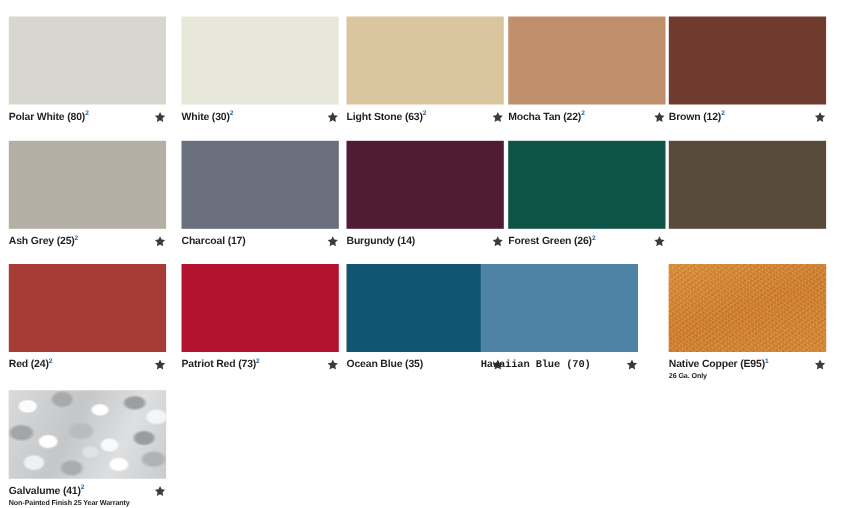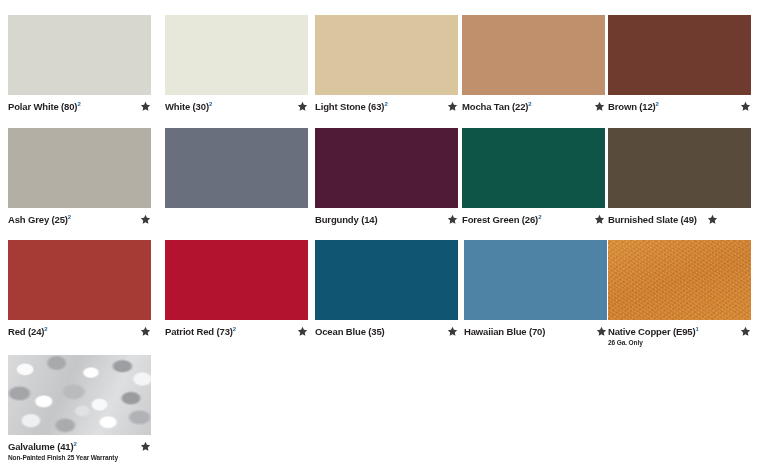--- a/index.html
+++ b/index.html
@@ -174,20 +174,28 @@
         <span class="caption-text">Ash Grey (25)<sup>2</sup></span>
         <span class="star-icon">
           <svg width="11" height="11" viewBox="0 0 24 24" aria-hidden="true">
             <path fill="#3b3b3b" d="M12 1.6l3.1 6.6 7.1 1-5.2 5.1 1.3 7.2L12 18.1 5.7 21.5 7 14.3 1.8 9.2l7.1-1z"></path>
           </svg>
         </span>
       </div>
     </div>
     <div class="swatch-cell" style="left: 165px; top: 128px;">
       <div class="chip" style="background: rgb(105, 111, 124);"></div>
+      <div class="caption">
+        <span class="caption-text">Charcoal (17)</span>
+        <span class="star-icon">
+          <svg width="11" height="11" viewBox="0 0 24 24" aria-hidden="true">
+            <path fill="#3b3b3b" d="M12 1.6l3.1 6.6 7.1 1-5.2 5.1 1.3 7.2L12 18.1 5.7 21.5 7 14.3 1.8 9.2l7.1-1z"></path>
+          </svg>
+        </span>
+      </div>
     </div>
     <div class="swatch-cell" style="left: 315px; top: 128px;">
       <div class="chip" style="background: rgb(80, 28, 53);"></div>
       <div class="caption">
         <span class="caption-text">Burgundy (14)</span>
         <span class="star-icon">
           <svg width="11" height="11" viewBox="0 0 24 24" aria-hidden="true">
             <path fill="#3b3b3b" d="M12 1.6l3.1 6.6 7.1 1-5.2 5.1 1.3 7.2L12 18.1 5.7 21.5 7 14.3 1.8 9.2l7.1-1z"></path>
           </svg>
         </span>
@@ -199,28 +207,20 @@
         <span class="caption-text">Forest Green (26)<sup>2</sup></span>
         <span class="star-icon">
           <svg width="11" height="11" viewBox="0 0 24 24" aria-hidden="true">
             <path fill="#3b3b3b" d="M12 1.6l3.1 6.6 7.1 1-5.2 5.1 1.3 7.2L12 18.1 5.7 21.5 7 14.3 1.8 9.2l7.1-1z"></path>
           </svg>
         </span>
       </div>
     </div>
     <div class="swatch-cell" style="left: 608px; top: 128px;">
       <div class="chip" style="background: rgb(88, 75, 60);"></div>
-      <div class="caption">
-        <span class="caption-text">Burnished Slate (49)</span>
-        <span class="star-icon star-tight">
-          <svg width="11" height="11" viewBox="0 0 24 24" aria-hidden="true">
-            <path fill="#3b3b3b" d="M12 1.6l3.1 6.6 7.1 1-5.2 5.1 1.3 7.2L12 18.1 5.7 21.5 7 14.3 1.8 9.2l7.1-1z"></path>
-          </svg>
-        </span>
-      </div>
     </div>
     <div class="swatch-cell" style="left: 8px; top: 240px;">
       <div class="chip" style="background: rgb(166, 59, 53);"></div>
       <div class="caption">
         <span class="caption-text">Red (24)<sup>2</sup></span>
         <span class="star-icon">
           <svg width="11" height="11" viewBox="0 0 24 24" aria-hidden="true">
             <path fill="#3b3b3b" d="M12 1.6l3.1 6.6 7.1 1-5.2 5.1 1.3 7.2L12 18.1 5.7 21.5 7 14.3 1.8 9.2l7.1-1z"></path>
           </svg>
         </span>
@@ -241,21 +241,21 @@
       <div class="chip" style="background: rgb(16, 86, 114);"></div>
       <div class="caption">
         <span class="caption-text">Ocean Blue (35)</span>
         <span class="star-icon">
           <svg width="11" height="11" viewBox="0 0 24 24" aria-hidden="true">
             <path fill="#3b3b3b" d="M12 1.6l3.1 6.6 7.1 1-5.2 5.1 1.3 7.2L12 18.1 5.7 21.5 7 14.3 1.8 9.2l7.1-1z"></path>
           </svg>
         </span>
       </div>
     </div>
-    <div class="swatch-cell" style="left: 464px; top: 240px;">
+    <div class="swatch-cell" style="left: 437px; top: 240px; font-family: Liberation Mono, monospace;">
       <div class="chip" style="background: rgb(79, 131, 165);"></div>
       <div class="caption">
         <span class="caption-text">Hawaiian Blue (70)</span>
         <span class="star-icon">
           <svg width="11" height="11" viewBox="0 0 24 24" aria-hidden="true">
             <path fill="#3b3b3b" d="M12 1.6l3.1 6.6 7.1 1-5.2 5.1 1.3 7.2L12 18.1 5.7 21.5 7 14.3 1.8 9.2l7.1-1z"></path>
           </svg>
         </span>
       </div>
     </div>

